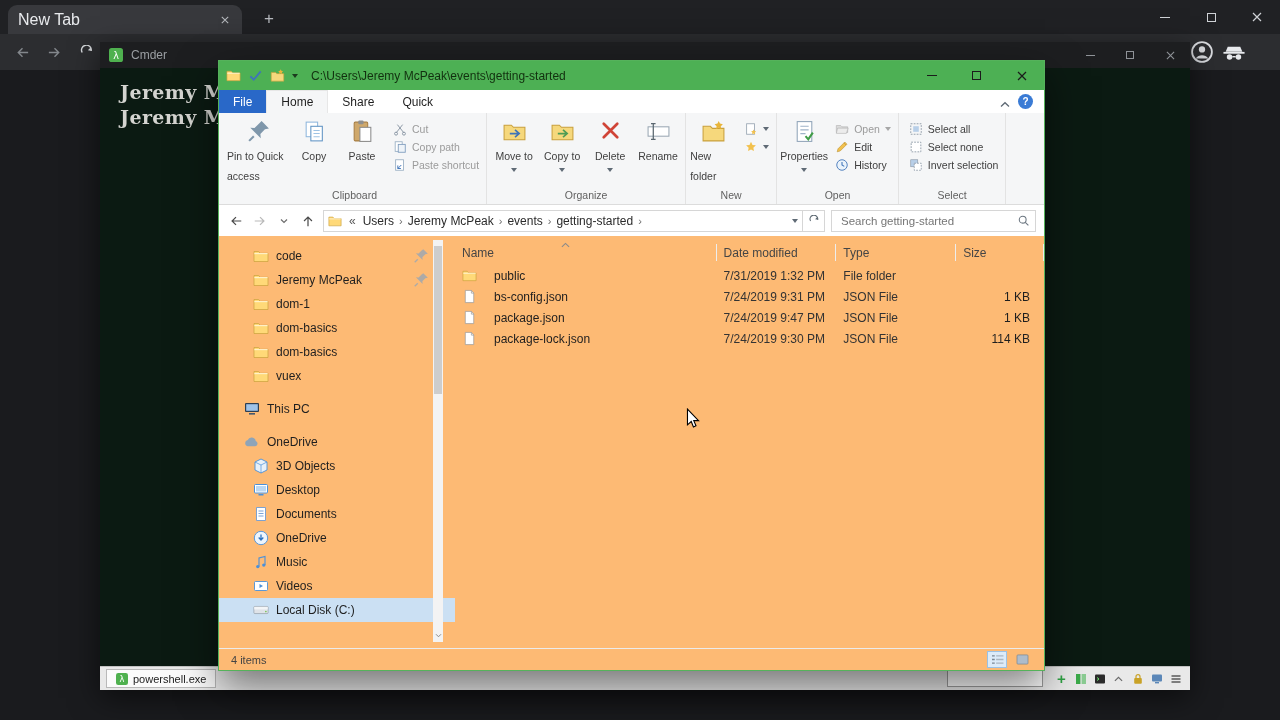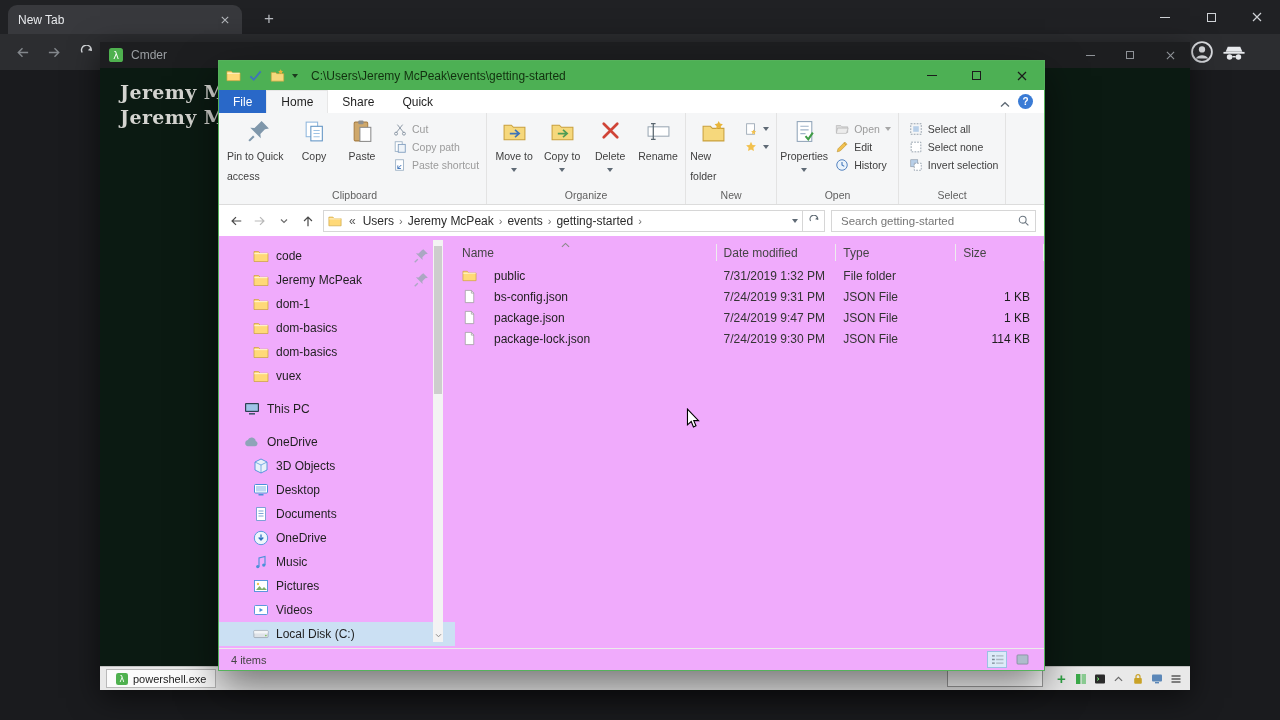--- a/index.html
+++ b/index.html
@@ -5,21 +5,21 @@
   html,body{margin:0;padding:0;background:#000;}
   .stage{position:relative;width:1280px;height:720px;overflow:hidden;background:#202225;
          font-family:"Liberation Sans",sans-serif;}
   .icon{display:inline-flex;flex:0 0 auto;}
   .icon svg{width:100%;height:100%;display:block;}
 
   
   .chrome-tabstrip{position:absolute;left:0;top:0;width:100%;height:34px;background:#202124;}
   .chrome-tab{position:absolute;left:8px;top:5px;width:234px;height:29px;background:#38393d;
               border-radius:9px 9px 0 0;display:flex;align-items:center;gap:8px;
-              color:#e8eaed;font-size:12px;padding:0 10px;box-sizing:border-box;}
+              color:#e8eaed;font-size:16px;padding:0 10px;box-sizing:border-box;}
   .chrome-tab .tab-title{flex:1;white-space:nowrap;overflow:hidden;}
   .tab-close{width:14px;height:14px;color:#b7babf;display:flex;align-items:center;justify-content:center;}
   .tab-close svg{width:8px;height:8px;}
   .newtab-btn{position:absolute;left:258px;top:8px;width:22px;height:22px;color:#b7babf;
               font-size:17px;line-height:21px;text-align:center;}
   .win-controls{position:absolute;right:0;top:0;height:34px;display:flex;}
   .win-btn{width:46px;height:100%;display:flex;align-items:center;justify-content:center;color:#cfd2d6;}
   .g-minbar{width:10px;height:1px;background:#cfd2d6;}
   .g-maxbox{width:9px;height:9px;border:1px solid #cfd2d6;box-sizing:border-box;}
   .win-btn svg{width:10px;height:10px;}
@@ -57,21 +57,21 @@
   .cb-spacer{flex:1;}
   .cmder-search{width:88px;height:15px;border:1px solid #9e9e9e;background:#fff;font-size:10px;
                 margin-right:8px;outline:none;padding:0 3px;box-sizing:content-box;}
   .cbtn{width:17px;height:17px;margin-left:2px;display:flex;align-items:center;justify-content:center;}
   .cbtn svg{width:12px;height:12px;}
   .cbtn.plus{color:#2fa344;font-size:15px;font-weight:bold;line-height:15px;}
   .cbtn.chev{color:#6a6a6a;}
   .cbtn.chev svg{width:9px;height:6px;}
 
   
-  .explorer{position:absolute;left:218px;top:60px;width:827px;height:611px;background:#f0abfc;
+  .explorer{position:absolute;left:218px;top:60px;width:827px;height:611px;background:#fdba74;
             border:1px solid #55b25b;box-sizing:border-box;box-shadow:0 16px 38px rgba(0,0,0,.5);
             display:flex;flex-direction:column;font-size:12px;color:#1f1f1f;}
   .ex-titlebar{height:29px;flex:0 0 auto;background:#4db054;display:flex;align-items:center;padding-left:7px;}
   .qat{display:flex;align-items:center;gap:7px;}
   .qat .icon{width:15px;height:15px;}
   .qat .tri-down{border-top-color:#1c3a1e;}
   .ex-title{margin-left:13px;font-size:12px;color:#12300f;white-space:nowrap;}
   .ex-controls{margin-left:auto;display:flex;height:100%;}
   .ex-winbtn{width:45px;display:flex;align-items:center;justify-content:center;color:#1b1b1b;}
   .e-minbar{width:10px;height:1px;background:#1b1b1b;}
@@ -772,30 +772,20 @@
                   <path d="M6 12.5V4l6-1.5V11" fill="none" stroke="#4a90d9" stroke-width="1.1"></path>
                   <circle cx="4.8" cy="12.6" r="1.7" fill="#4a90d9"></circle>
                   <circle cx="10.8" cy="11.1" r="1.7" fill="#4a90d9"></circle>
                 </svg>
               </span>
               <span class="sb-label">Music</span>
             </div>
             <div class="sb-item lv1">
               <span class="icon">
                 <svg viewBox="0 0 16 16">
-                  <rect x="1.5" y="2.5" width="13" height="11" fill="#fff" stroke="#4a90d9" stroke-width=".9"></rect>
-                  <circle cx="5" cy="6" r="1.2" fill="#f2c14e"></circle>
-                  <path d="M3 12l3.5-4 2.5 3 2-2 3 3z" fill="#7fb069"></path>
-                </svg>
-              </span>
-              <span class="sb-label">Pictures</span>
-            </div>
-            <div class="sb-item lv1">
-              <span class="icon">
-                <svg viewBox="0 0 16 16">
                   <rect x="1.5" y="3.5" width="13" height="9" rx="1" fill="#fff" stroke="#4a90d9" stroke-width=".9"></rect>
                   <path d="M6.5 6v4l3.5-2z" fill="#4a90d9"></path>
                 </svg>
               </span>
               <span class="sb-label">Videos</span>
             </div>
             <div class="sb-item lv1 selected">
               <span class="icon">
                 <svg viewBox="0 0 18 12">
                   <rect x="1" y="2" width="16" height="8" rx="1" fill="#dfe3e8" stroke="#8b949e" stroke-width=".7"></rect>

